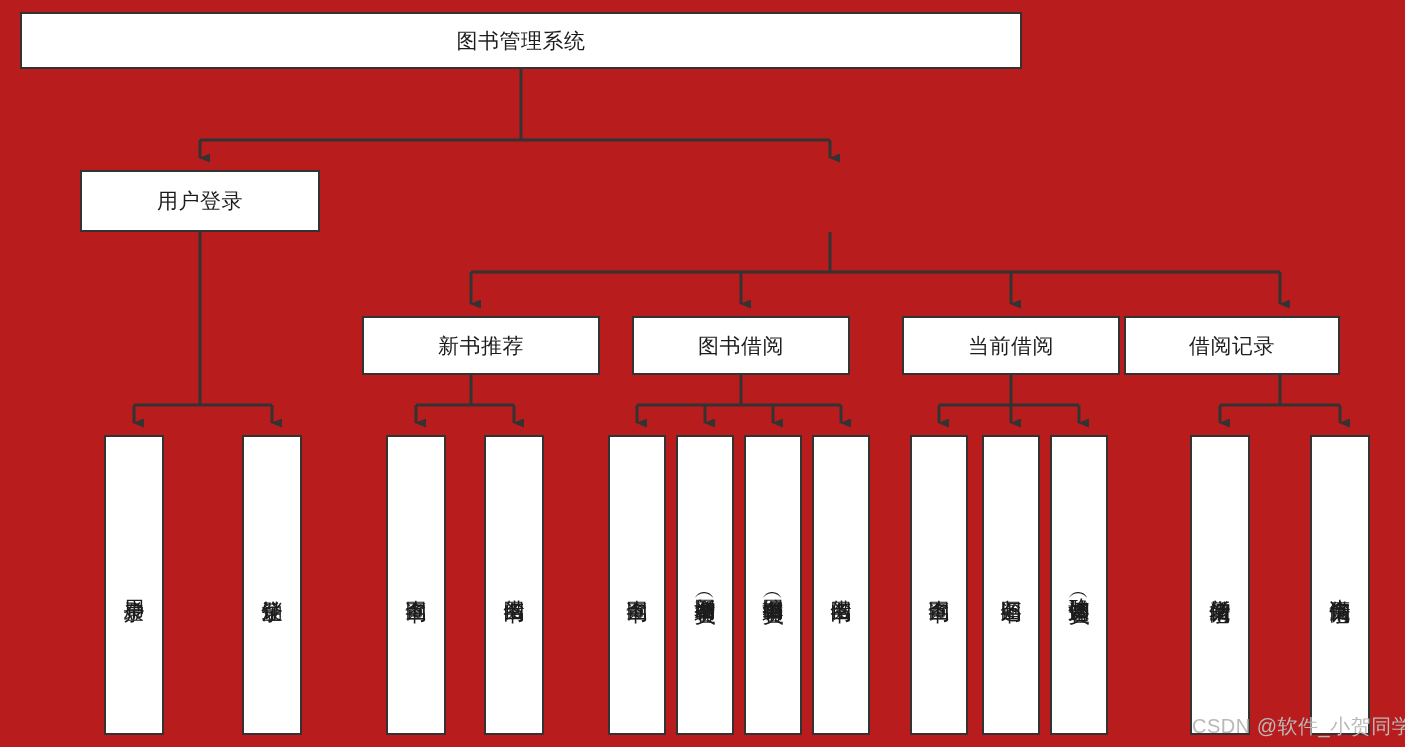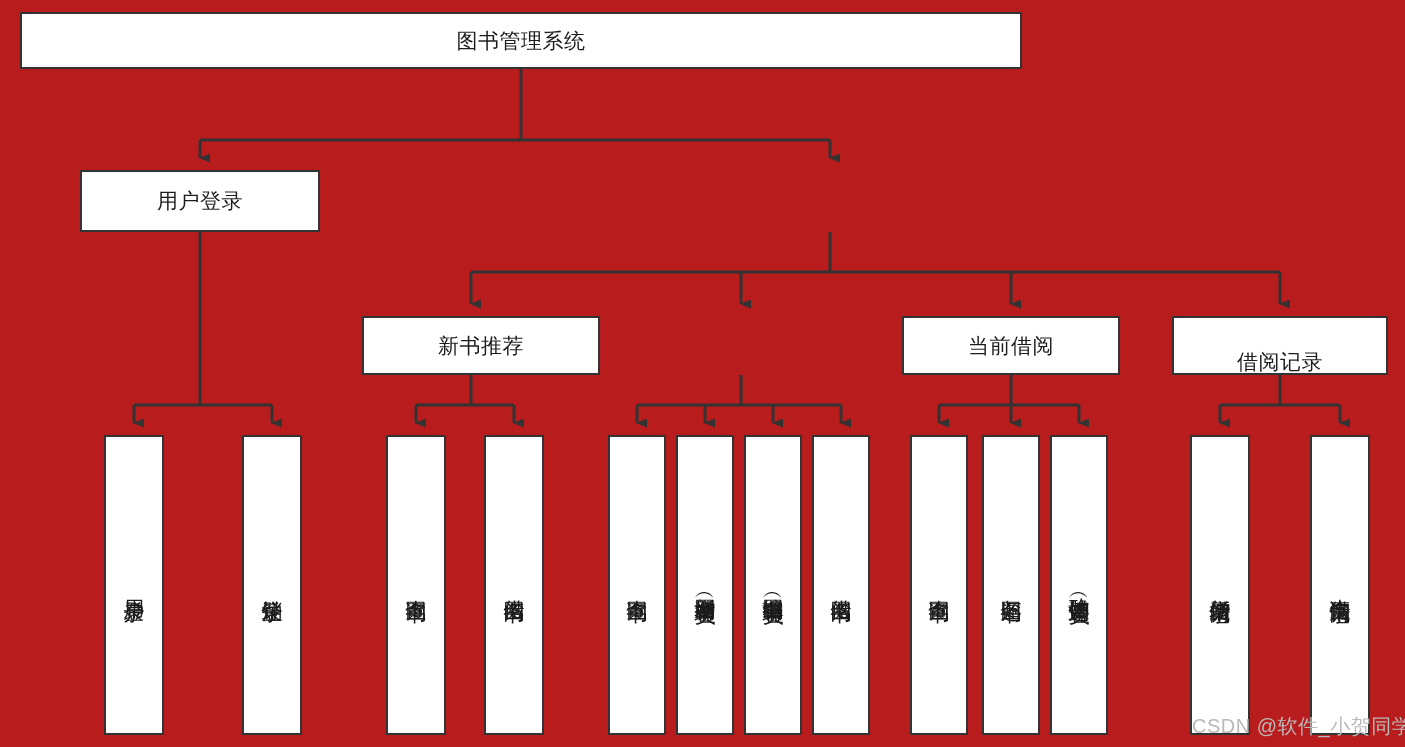--- a/index.html
+++ b/index.html
@@ -132,24 +132,27 @@
     <span class="node-label-h">图书管理系统</span>
   </div>
 
   <div class="node-box" style="left:80px; top:170px; width:240px; height:62px;">
     <span class="node-label-h">用户登录</span>
   </div>
 
   <div class="node-box" style="left:362px; top:316px; width:238px; height:59px;">
     <span class="node-label-h">新书推荐</span>
   </div>
+  <div class="node-box" style="left:632px; top:316px; width:218px; height:59px;">
+    <span class="node-label-h">图书借阅</span>
+  </div>
   <div class="node-box" style="left:902px; top:316px; width:218px; height:59px;">
     <span class="node-label-h">当前借阅</span>
   </div>
-  <div class="node-box" style="left:1172px; top:316px; width:216px; height:59px;align-items:flex-end;">
+  <div class="node-box" style="left:1124px; top:316px; width:216px; height:59px;">
     <span class="node-label-h">借阅记录</span>
   </div>
 
   <div class="node-box" style="left:104px; top:435px; width:60px; height:300px;">
     <span class="node-label-v">用户登录</span>
   </div>
   <div class="node-box" style="left:242px; top:435px; width:60px; height:300px;">
     <span class="node-label-v">注销登录</span>
   </div>
   <div class="node-box" style="left:386px; top:435px; width:60px; height:300px;">

